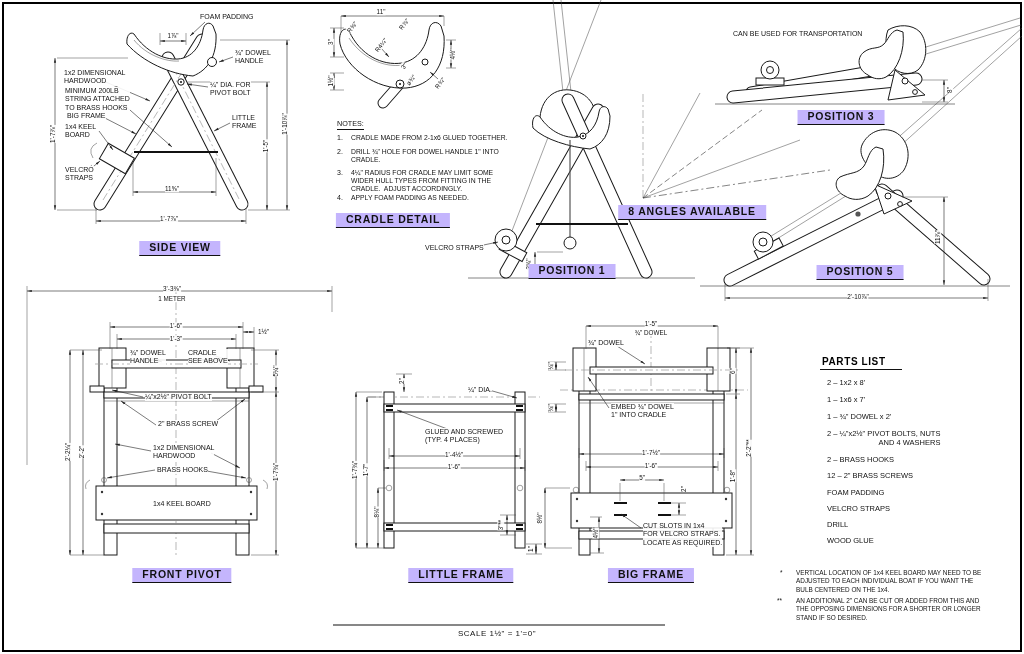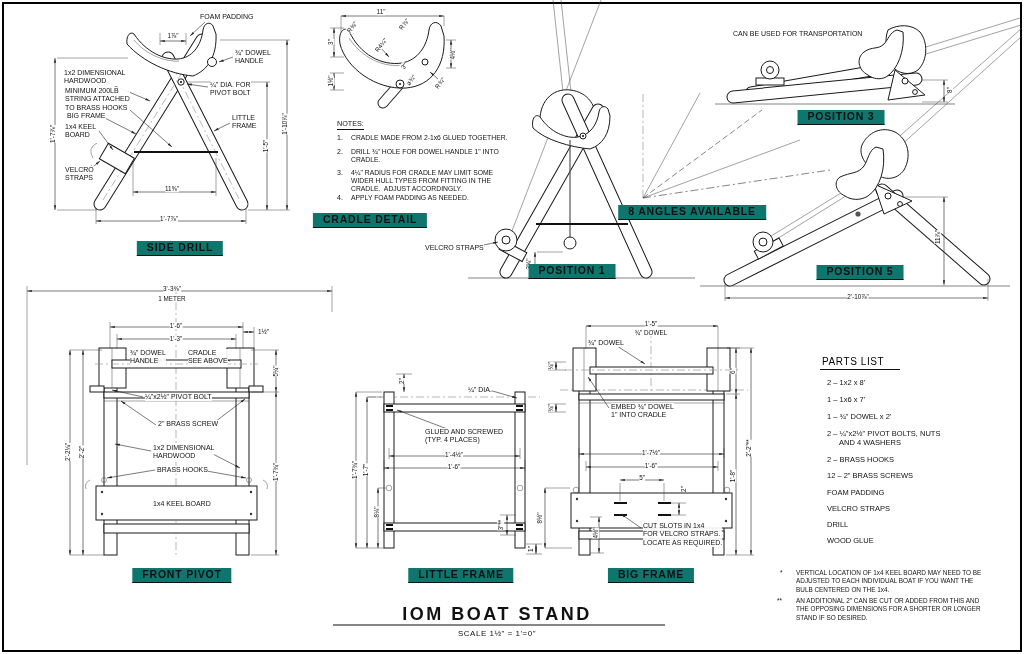--- a/index.html
+++ b/index.html
@@ -18,26 +18,26 @@
   svg .wh{fill:#fff;stroke:#1a1a1a;stroke-width:1;}
   svg .gnd{stroke:#666;stroke-width:.8;fill:none;}
   svg .blk{stroke:#111;stroke-width:2;fill:none;}
   .lbl{position:absolute;font-size:7px;line-height:1.18;color:#111;white-space:pre;
        background:rgba(255,255,255,.9);}
   .dm{font-size:6.3px;}
   .c{transform:translate(-50%,-50%);}
   .v{transform:translate(-50%,-50%) rotate(-90deg);}
   .dg{transform:translate(-50%,-50%) rotate(-52deg);}
   .title{font-weight:bold;font-size:10.5px;letter-spacing:.8px;border-bottom:1.5px solid #111;
-         padding:0 10px 2px;transform:translateX(-50%);background:#0f766e;}
+         padding:0 10px 2px;transform:translateX(-50%);background:#c4b5fd;}
   .ntitle{border-bottom:1px solid #111;padding-bottom:1px;font-size:7.2px;}
   .notetx{width:136px;white-space:pre;font-size:6.8px;}
-  .pl-title{position:absolute;font-weight:normal;font-size:10px;letter-spacing:.6px;
+  .pl-title{position:absolute;font-weight:bold;font-size:10px;letter-spacing:.6px;
             border-bottom:1.4px solid #111;padding:0 16px 2px 2px;}
-  .pl-item{position:absolute;font-size:7.5px;line-height:1.25;white-space:pre;color:#111;}
+  .pl-item{position:absolute;font-size:7.5px;line-height:1.25;white-space:pre;color:#111;text-align:right;}
   .fn{position:absolute;font-size:6.4px;line-height:1.3;color:#111;width:192px;white-space:normal;}
   .fnm{position:absolute;font-size:6.4px;color:#111;}
   .big-title{position:absolute;font-size:18px;font-weight:bold;letter-spacing:2.5px;color:#111;
              transform:translateX(-50%);}
   .scale{position:absolute;font-size:8px;letter-spacing:.5px;color:#111;transform:translateX(-50%);}
 </style>
 </head>
 <body>
 
 <div id="sheet">
@@ -384,21 +384,21 @@
 <div class="lbl" style="left:210px;top:81px">¼" DIA. FOR
 PIVOT BOLT</div>
 <div class="lbl" style="left:232px;top:114px">LITTLE
 FRAME</div>
 <div class="lbl dm c" style="left:173px;top:36px">1⅞"</div>
 <div class="lbl dm v" style="left:53px;top:134px">1'-7⅞"</div>
 <div class="lbl dm v" style="left:285px;top:124px">1'-10⅞"</div>
 <div class="lbl dm v" style="left:266px;top:146px">1'-5"</div>
 <div class="lbl dm c" style="left:172px;top:189px">11⅝"</div>
 <div class="lbl dm c" style="left:169px;top:219px">1'-7⅞"</div>
-<div class="lbl title" style="left:180px;top:241px">SIDE DRILL</div>
+<div class="lbl title" style="left:180px;top:241px">SIDE VIEW</div>
 
 <div class="lbl dm c" style="left:381px;top:12px">11"</div>
 <div class="lbl dm v" style="left:331px;top:42px">3"</div>
 <div class="lbl dm v" style="left:331px;top:81px">1½"</div>
 <div class="lbl dm v" style="left:453px;top:54px">4½"</div>
 <div class="lbl dm dg nobg" style="left:352px;top:27px">R⅜"</div>
 <div class="lbl dm dg nobg" style="left:404px;top:24px">R⅞"</div>
 <div class="lbl dm dg nobg" style="left:381px;top:45px">R4¼"</div>
 <div class="lbl dm dg nobg" style="left:440px;top:83px">R¾"</div>
 <div class="lbl dm dg nobg" style="left:411px;top:80px">ø¾"</div>
@@ -408,21 +408,21 @@
 <div class="lbl notetx" style="left:351px;top:134px">CRADLE MADE FROM 2-1x6 GLUED TOGETHER.</div>
 <div class="lbl" style="left:337px;top:148px">2.</div>
 <div class="lbl notetx" style="left:351px;top:148px">DRILL ¾" HOLE FOR DOWEL HANDLE 1" INTO
 CRADLE.</div>
 <div class="lbl" style="left:337px;top:169px">3.</div>
 <div class="lbl notetx" style="left:351px;top:169px">4¼" RADIUS FOR CRADLE MAY LIMIT SOME
 WIDER HULL TYPES FROM FITTING IN THE
 CRADLE.  ADJUST ACCORDINGLY.</div>
 <div class="lbl" style="left:337px;top:194px">4.</div>
 <div class="lbl notetx" style="left:351px;top:194px">APPLY FOAM PADDING AS NEEDED.</div>
-<div class="lbl title" style="left:370px;top:213px">CRADLE DETAIL</div>
+<div class="lbl title" style="left:393px;top:213px">CRADLE DETAIL</div>
 
 <div class="lbl" style="left:425px;top:244px">VELCRO STRAPS</div>
 <div class="lbl dm v" style="left:529px;top:264px">3⅝"</div>
 <div class="lbl title" style="left:572px;top:264px">POSITION 1</div>
 <div class="lbl title" style="left:692px;top:205px">8 ANGLES AVAILABLE</div>
 <div class="lbl" style="left:733px;top:30px">CAN BE USED FOR TRANSPORTATION</div>
 <div class="lbl dm v" style="left:950px;top:90px">8"</div>
 <div class="lbl title" style="left:841px;top:110px">POSITION 3</div>
 <div class="lbl dm v" style="left:938px;top:237px">11⅞"</div>
 <div class="lbl dm c" style="left:858px;top:297px">2'-10⅞"</div>
@@ -494,16 +494,15 @@
 <div class="pl-item" style="left:827px;top:488px">FOAM PADDING</div>
 <div class="pl-item" style="left:827px;top:504px">VELCRO STRAPS</div>
 <div class="pl-item" style="left:827px;top:520px">DRILL</div>
 <div class="pl-item" style="left:827px;top:536px">WOOD GLUE</div>
 
 <div class="fnm" style="left:780px;top:569px">*</div>
 <div class="fn" style="left:796px;top:569px">VERTICAL LOCATION OF 1x4 KEEL BOARD MAY NEED TO BE ADJUSTED TO EACH INDIVIDUAL BOAT IF YOU WANT THE BULB CENTERED ON THE 1x4.</div>
 <div class="fnm" style="left:777px;top:597px">**</div>
 <div class="fn" style="left:796px;top:597px">AN ADDITIONAL 2" CAN BE CUT OR ADDED FROM THIS AND THE OPPOSING DIMENSIONS FOR A SHORTER OR LONGER STAND IF SO DESIRED.</div>
 
-<div class="big-title" style="left:497px;top:604px">IOM BOAT STAND</div>
 <div class="scale" style="left:497px;top:629px">SCALE 1½" = 1'=0"</div>
 
 </div>
 
 </body></html>

